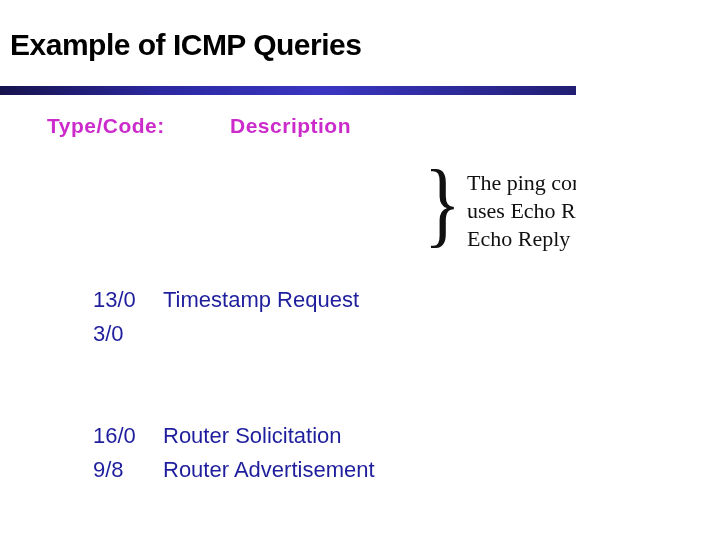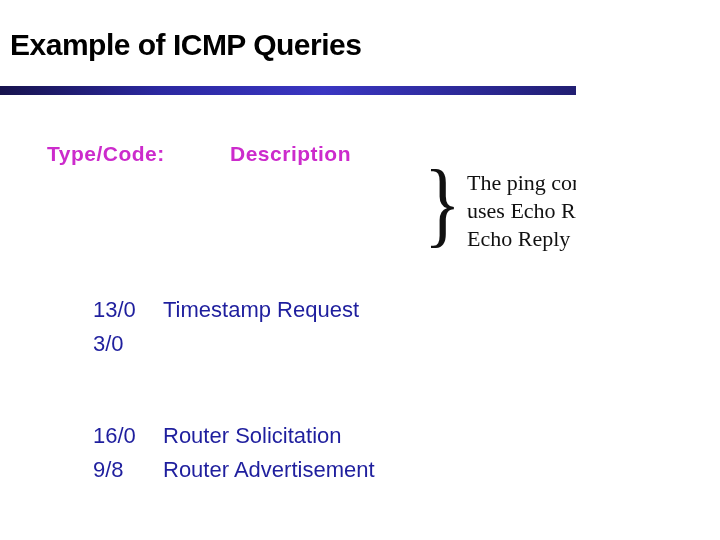--- a/index.html
+++ b/index.html
@@ -39,31 +39,30 @@
       var(--bar-right) 100%);
   }
   .col-header {
     position: absolute;
     top: 114px;
     font-size: 21px;
     font-weight: bold;
     color: var(--header-color);
     letter-spacing: 0.5px;
     white-space: nowrap;
-    margin-top: 28px;
   }
   .col-header.type-code { left: 47px; }
   .col-header.description { left: 230px; }
   .row-group {
     position: absolute;
     left: 0;
     width: 470px;
   }
   .row-group.g0 { top: 183px; }
-  .row-group.g1 { top: 293px; }
+  .row-group.g1 { top: 283px; }
   .row-group.g2 { top: 419px; }
   .t-row {
     position: relative;
     height: 34px;
     line-height: 34px;
     font-size: 22px;
     color: var(--row-color);
     white-space: nowrap;
   }
   .t-row .code {

